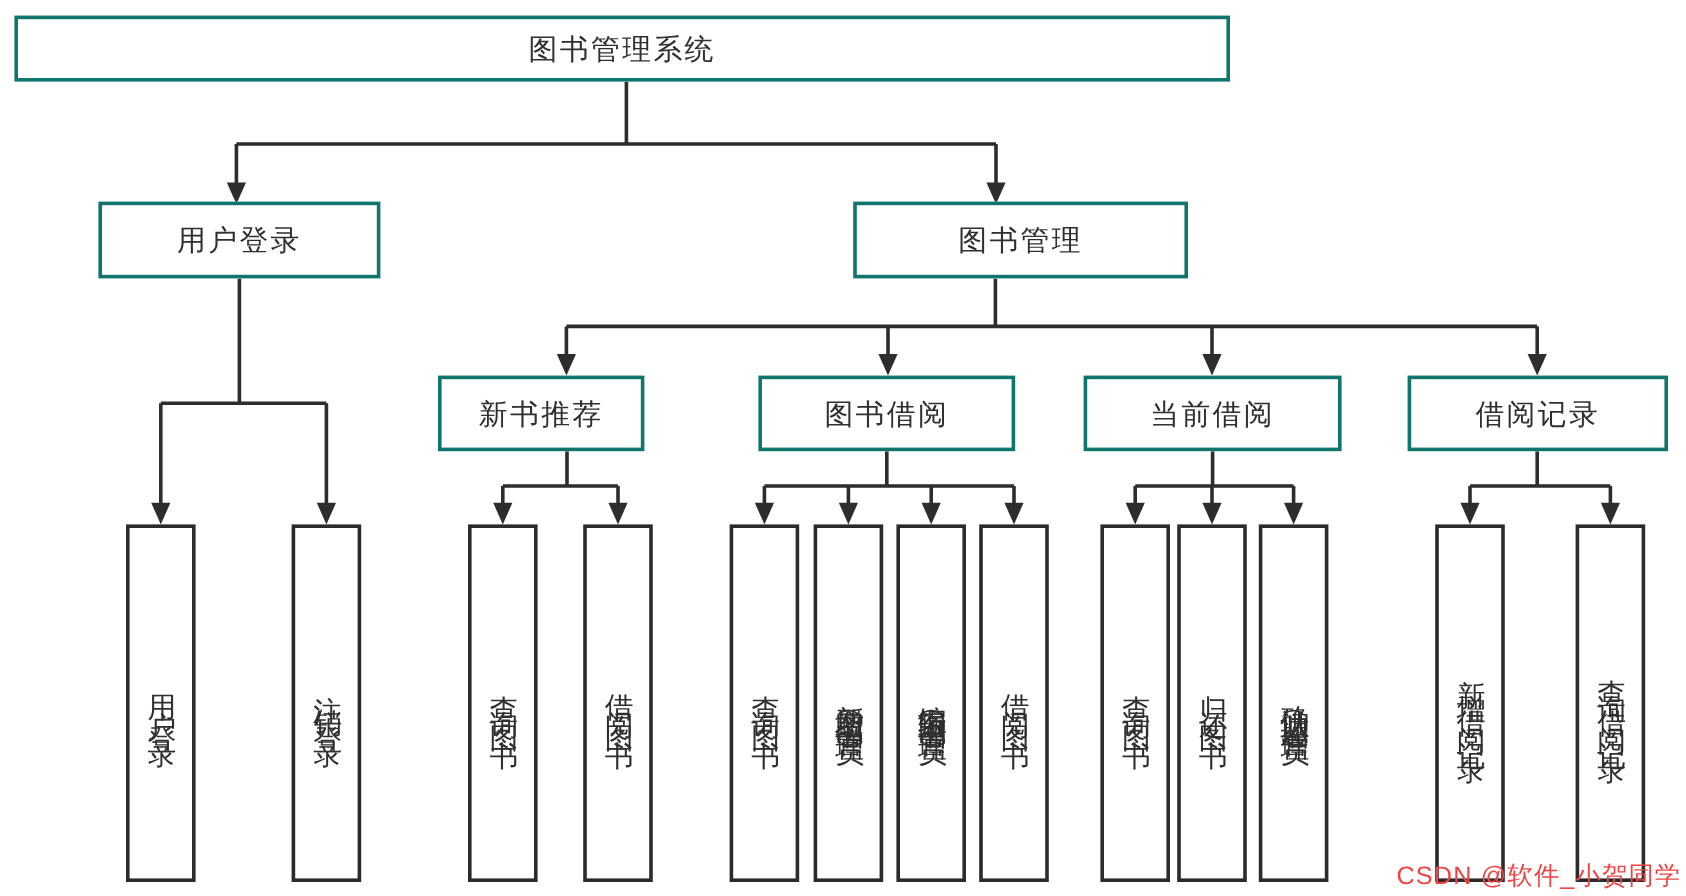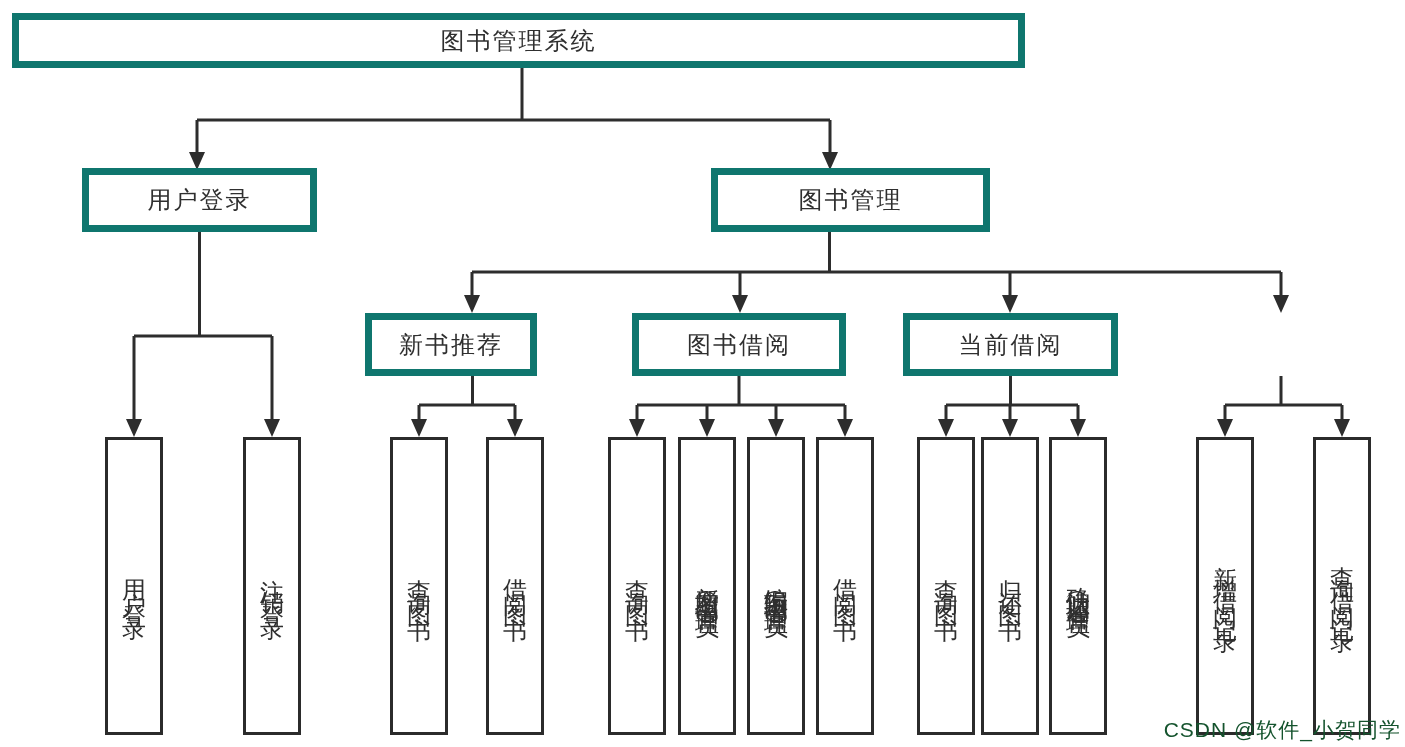--- a/index.html
+++ b/index.html
@@ -14,21 +14,21 @@
   }
   svg.connectors {
     position: absolute;
     left: 0; top: 0;
     width: 1405px; height: 747px;
     pointer-events: none;
   }
   .hbox {
     position: absolute;
     box-sizing: border-box;
-    border: 7px solid #0f766e;
+    border: 3px solid #0f766e;
     background: #ffffff;
     display: flex;
     align-items: center;
     justify-content: center;
   }
   .hbox .hlabel {
     font-size: 24px;
     letter-spacing: 2px;
     color: #2f2f2f;
     white-space: nowrap;
@@ -53,21 +53,21 @@
     color: #2f2f2f;
     line-height: 1;
   }
   .vlabel.long { letter-spacing: 4px; }
   .watermark {
     position: absolute;
     right: 4px;
     bottom: 3px;
     font-size: 21px;
     letter-spacing: 1px;
-    color: #14532d;
+    color: #ef4444;
     white-space: nowrap;
     z-index: 5;
   }
 </style>
 </head>
 <body>
 
 <div class="canvas">
 
   <svg class="connectors" viewBox="0 0 1405 747" xmlns="http://www.w3.org/2000/svg">
@@ -101,20 +101,23 @@
   </div>
 
   <div class="hbox" style="left:365px; top:313px; width:172px; height:63px;">
     <span class="hlabel">新书推荐</span>
   </div>
   <div class="hbox" style="left:632px; top:313px; width:214px; height:63px;">
     <span class="hlabel">图书借阅</span>
   </div>
   <div class="hbox" style="left:903px; top:313px; width:215px; height:63px;">
     <span class="hlabel">当前借阅</span>
+  </div>
+  <div class="hbox" style="left:1173px; top:313px; width:217px; height:63px;">
+    <span class="hlabel">借阅记录</span>
   </div>
 
   <div class="vbox" style="left:105px;">
     <span class="vlabel">用户登录</span>
   </div>
   <div class="vbox" style="left:243px;">
     <span class="vlabel">注销登录</span>
   </div>
 
   <div class="vbox" style="left:390px;">

